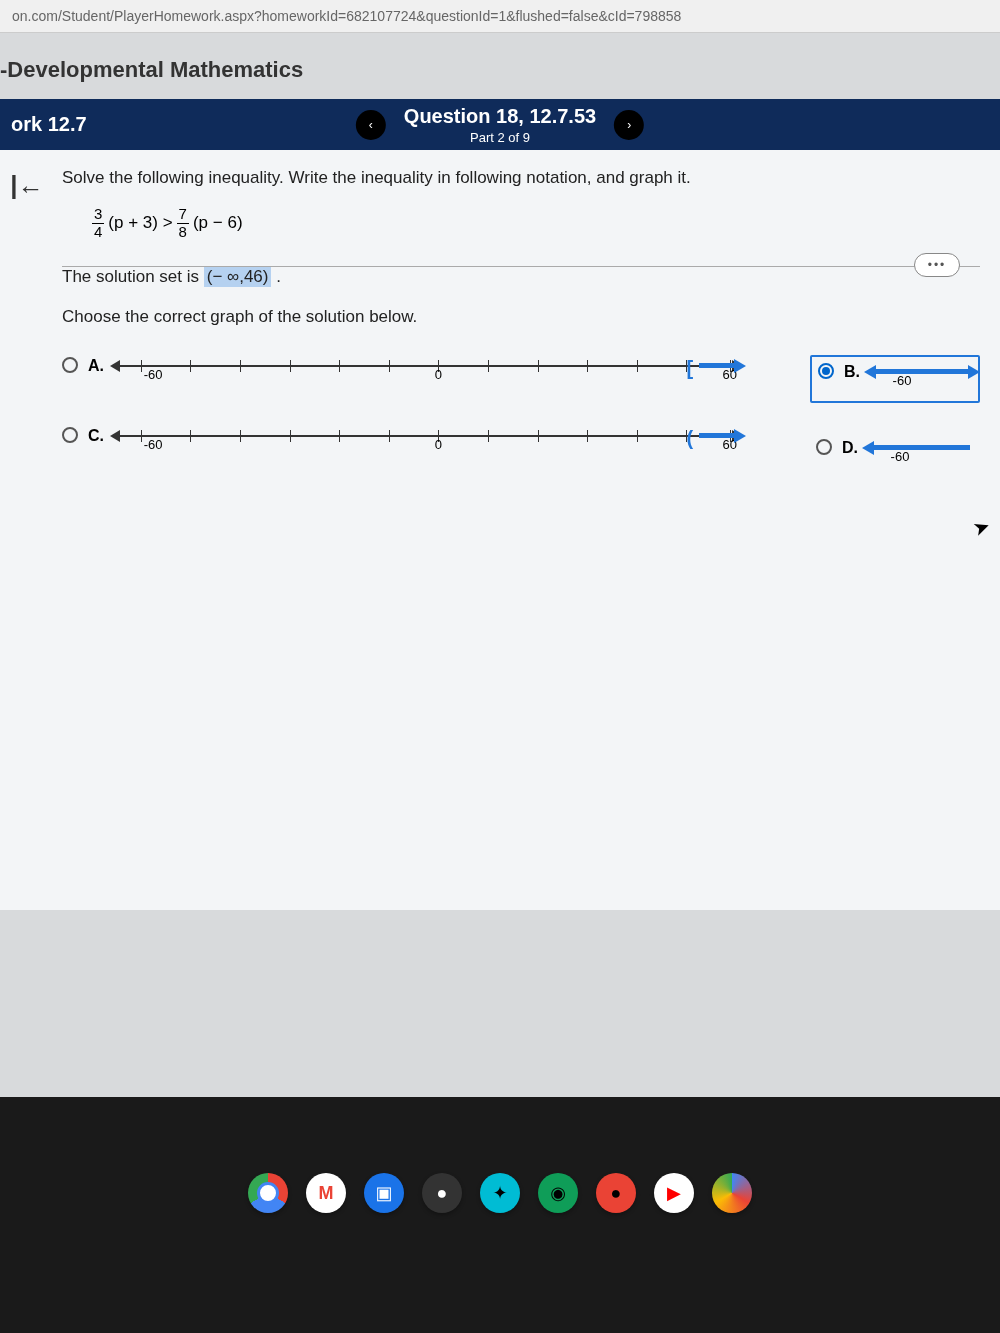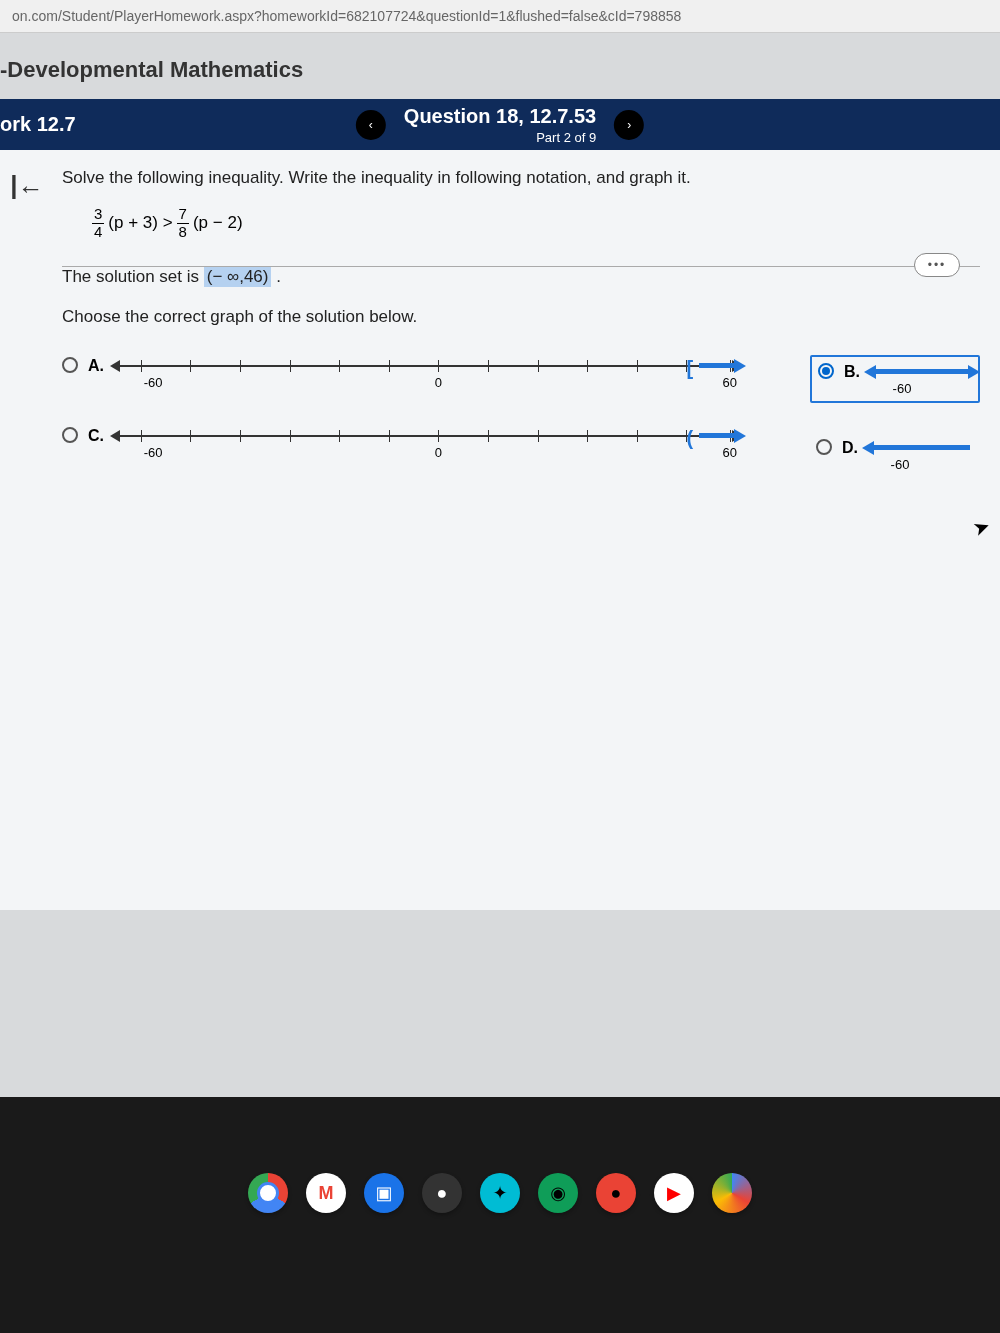--- a/index.html
+++ b/index.html
@@ -1,24 +1,24 @@
 <!DOCTYPE html>
 <html><head>
 <meta charset="utf-8">
 <style>
   *{box-sizing:border-box;margin:0;padding:0;font-family:Arial,Helvetica,sans-serif}
   body{background:#1a1a1a;width:1000px;height:1333px;overflow:hidden}
   .browser-bar{background:#f0f0f0;padding:8px 12px;font-size:14px;color:#666;border-bottom:1px solid #ccc}
   .page-wrap{background:#d8dadc;height:1064px;position:relative}
   .course-header{padding:24px 0 16px 0;font-size:22px;font-weight:bold;color:#333}
   .nav-bar{background:#0f2b5a;color:#fff;display:flex;align-items:center;padding:14px 0;position:relative}
-  .nav-left{font-size:20px;font-weight:bold;padding-left:0}
+  .nav-left{font-size:20px;font-weight:bold;padding-left:11px}
   .nav-center{position:absolute;left:50%;transform:translateX(-50%);display:flex;align-items:center}
   .nav-btn{width:30px;height:30px;background:#000;border-radius:50%;display:flex;align-items:center;justify-content:center;cursor:pointer;color:#fff;font-size:12px}
-  .nav-q{margin:0 18px;text-align:right}
+  .nav-q{margin:0 18px;text-align:center}
   .nav-q .qtitle{font-size:20px;font-weight:bold}
   .nav-q .qpart{font-size:13px;margin-top:2px}
   .content-area{background:#f3f5f7;height:760px;position:relative;display:flex}
   .collapse-col{width:54px;display:flex;justify-content:center;padding-top:20px}
   .collapse-btn{font-size:26px;font-weight:bold;color:#333;cursor:pointer}
   .question-col{flex:1;padding:18px 20px 0 8px}
   .question-text{font-size:17px;color:#222;margin-bottom:18px}
   .equation{margin-left:30px;font-size:17px;display:flex;align-items:center;gap:4px}
   .frac{display:inline-flex;flex-direction:column;align-items:center;font-size:15px;line-height:1.1}
   .frac .num{border-bottom:1px solid #000;padding:0 2px}
@@ -34,21 +34,21 @@
   .opt-row{display:flex;align-items:flex-start;margin-bottom:30px}
   .radio{width:16px;height:16px;border:2px solid #555;border-radius:50%;margin-right:10px;margin-top:2px;cursor:pointer;flex-shrink:0}
   .radio.selected{border-color:#0066cc}
   .radio.selected::after{content:"";display:block;width:8px;height:8px;background:#0066cc;border-radius:50%;margin:2px}
   .opt-label{font-size:16px;font-weight:bold;margin-right:12px;margin-top:2px}
   .numberline{flex:1;position:relative;height:40px}
   .nl-line{position:absolute;top:10px;left:0;right:0;height:2px;background:#333}
   .nl-arrow-l{position:absolute;left:-6px;top:5px;border-right:10px solid #333;border-top:6px solid transparent;border-bottom:6px solid transparent}
   .nl-arrow-r{position:absolute;right:-6px;top:5px;border-left:10px solid #333;border-top:6px solid transparent;border-bottom:6px solid transparent}
   .nl-tick{position:absolute;top:5px;width:1px;height:12px;background:#333}
-  .nl-label{position:absolute;top:20px;font-size:13px;transform:translateX(-50%)}
+  .nl-label{position:absolute;top:12px;font-size:13px;transform:translateX(-50%)}
   .nl-ray-blue{position:absolute;top:8px;height:5px;background:#2176d9}
   .nl-arrow-blue-l{position:absolute;top:4px;border-right:12px solid #2176d9;border-top:7px solid transparent;border-bottom:7px solid transparent}
   .nl-arrow-blue-r{position:absolute;top:4px;border-left:12px solid #2176d9;border-top:7px solid transparent;border-bottom:7px solid transparent}
   .nl-bracket{position:absolute;top:2px;font-size:20px;color:#2176d9;font-weight:bold}
   .nl-paren{position:absolute;top:2px;font-size:20px;color:#2176d9;font-weight:bold}
   .side-opts{position:absolute;right:0;top:0;width:170px}
   .side-row{display:flex;align-items:flex-start;margin-bottom:30px;position:relative}
   .side-box{border:2px solid #2176d9;padding:4px 6px;border-radius:2px;display:flex;align-items:flex-start}
   .mini-line{width:100px;height:36px;position:relative}
   .footer-actions{position:absolute;bottom:60px;left:0;display:flex;gap:28px;font-size:17px;color:#333}
@@ -100,21 +100,21 @@
       <div class="equation">
         <span class="frac">
           <span class="num">3</span>
           <span class="den">4</span>
         </span>
         <span>(p + 3) &gt;</span>
         <span class="frac">
           <span class="num">7</span>
           <span class="den">8</span>
         </span>
-        <span>(p − 2)</span>
+        <span>(p − 6)</span>
       </div>
 
       <div class="divider">
         <div class="more-btn">•••</div>
       </div>
 
       <div class="answer-block">
         <div class="ans-line">
           <span>The solution set is </span>
           <span class="ans-highlight">(− ∞,46)</span>

